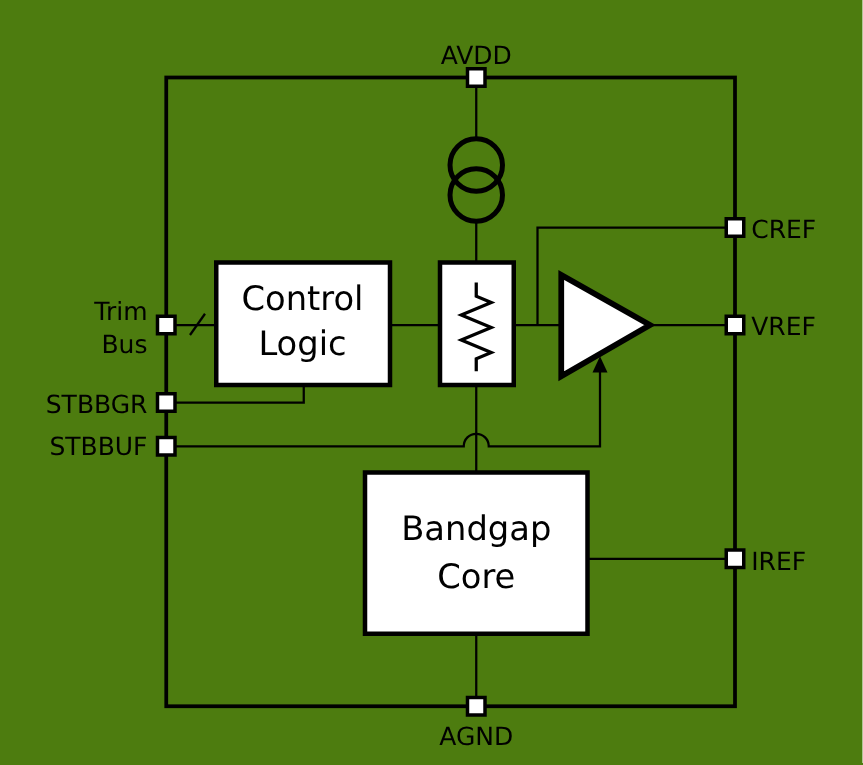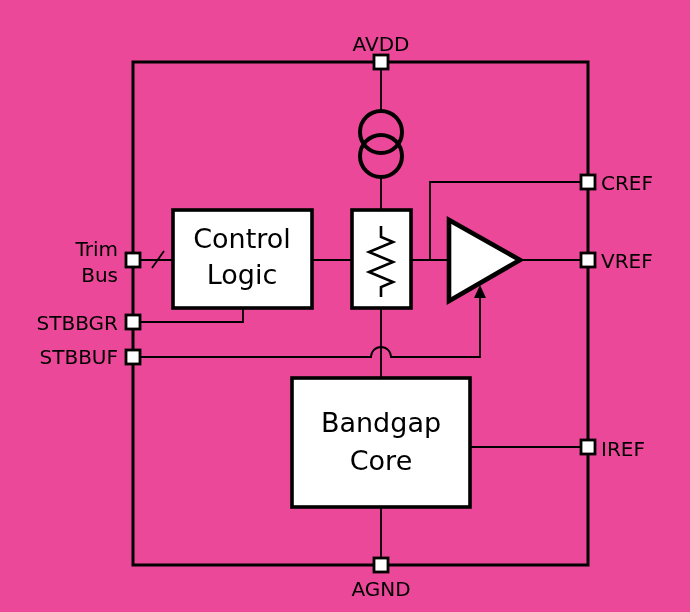--- a/index.html
+++ b/index.html
@@ -7,21 +7,21 @@
     padding: 0;
     background: #ffffff;
     width: 690px;
     height: 612px;
     overflow: hidden;
   }
   .stage {
     position: relative;
     width: 690px;
     height: 612px;
-    background: #ec4899;
+    background: #4d7c0f;
   }
   svg {
     display: block;
     font-family: "DejaVu Sans", "Liberation Sans", sans-serif;
   }
   .wire {
     stroke: #000000;
     stroke-width: 1.8;
     fill: none;
   }

